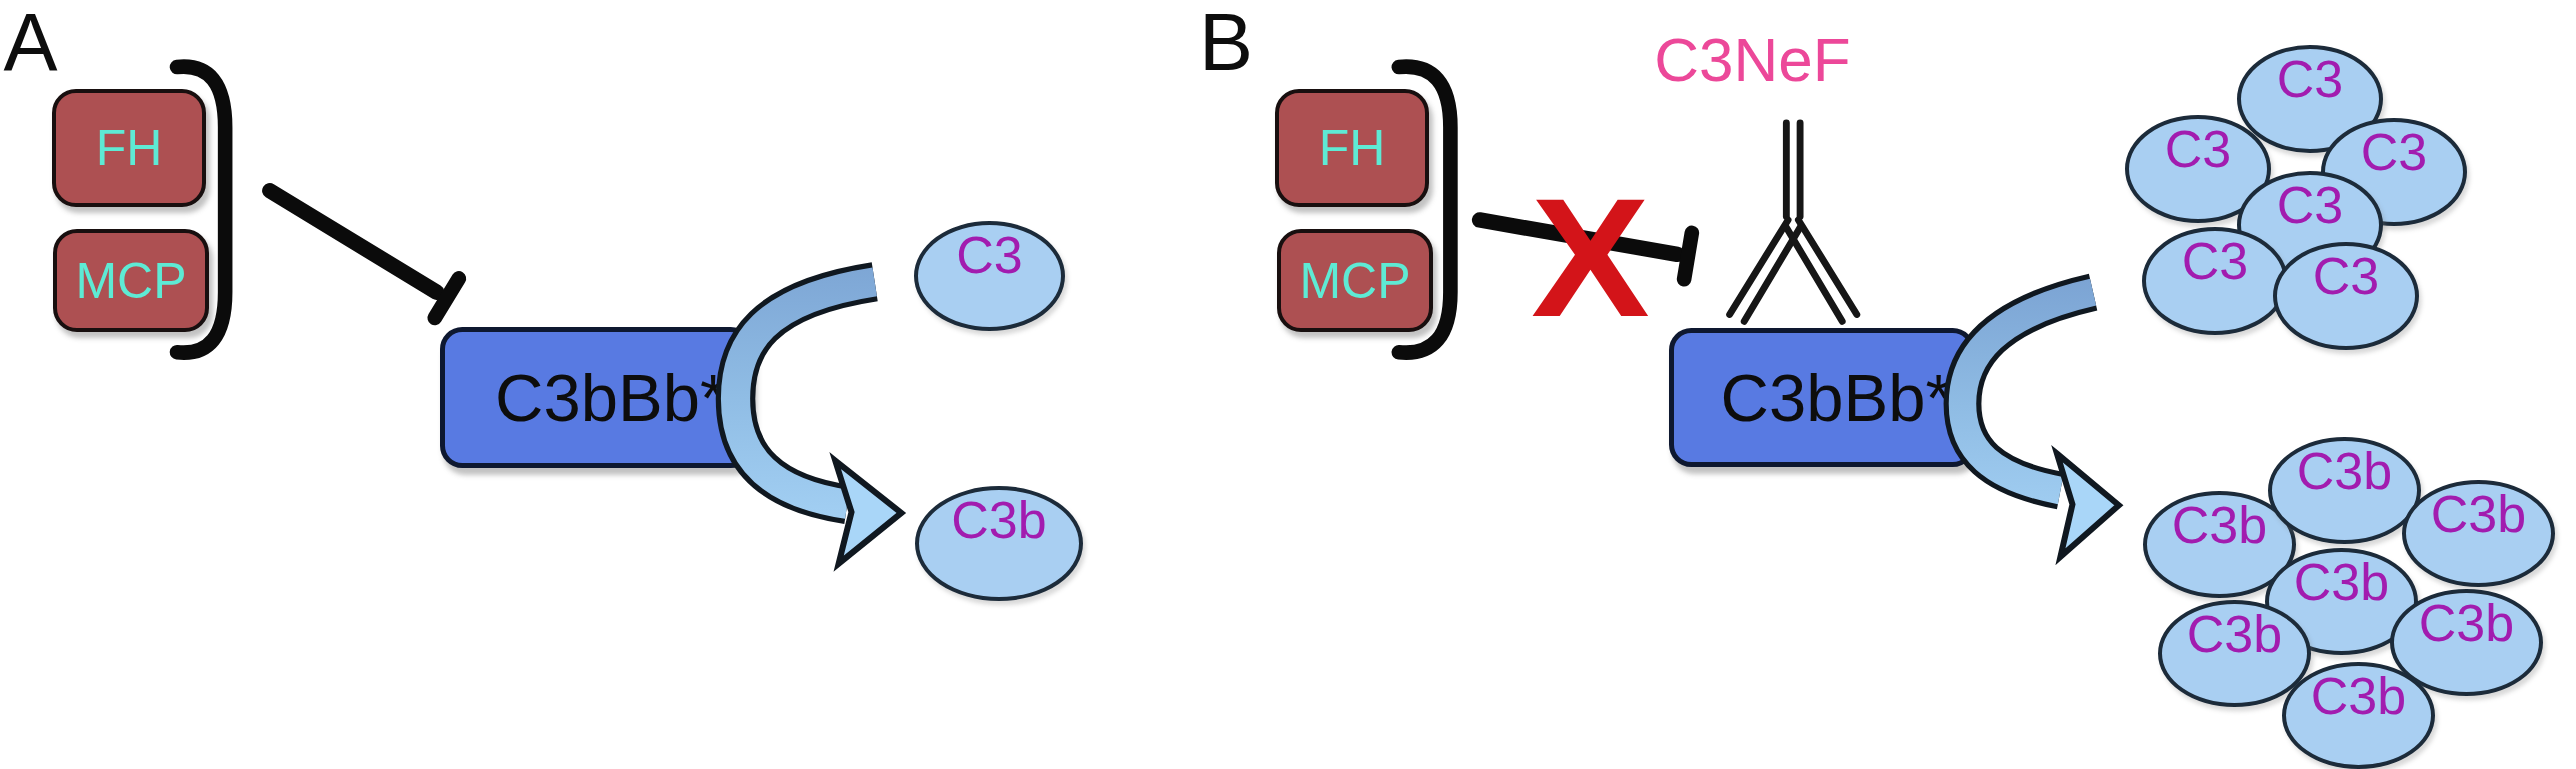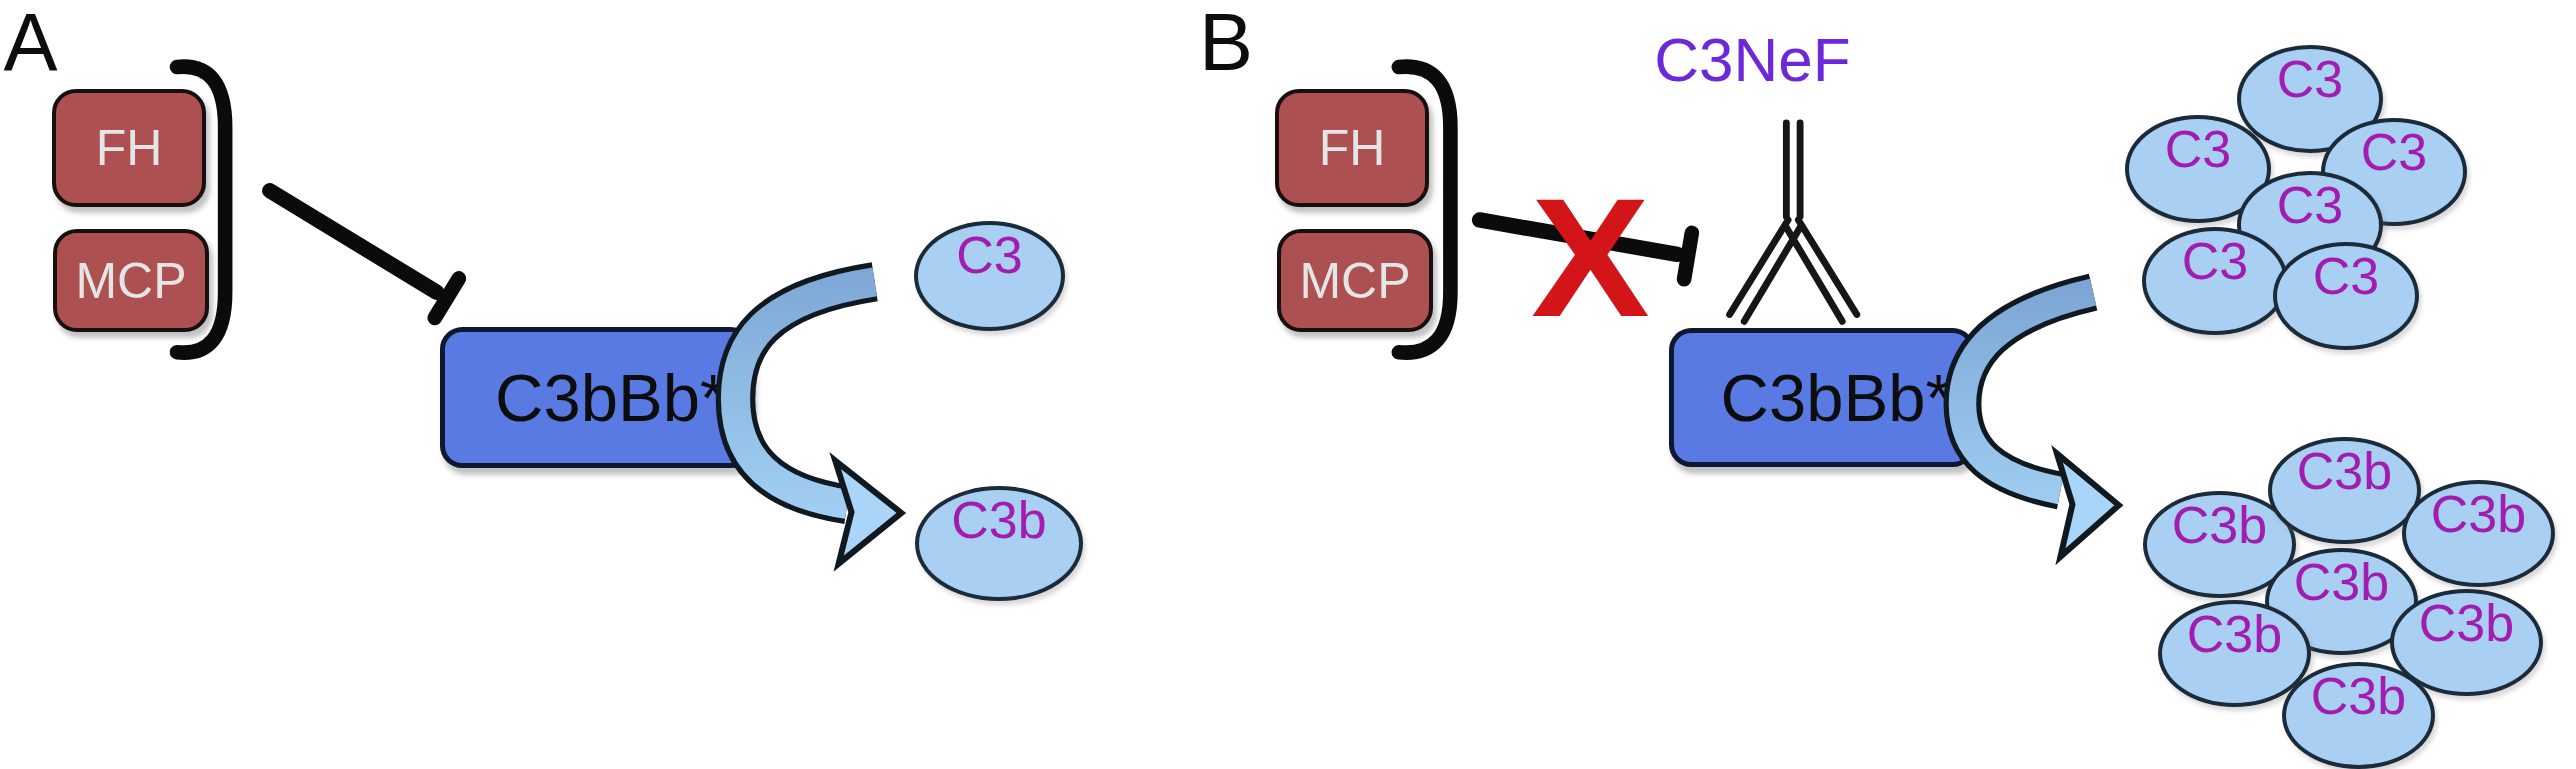--- a/index.html
+++ b/index.html
@@ -13,41 +13,41 @@
   .abs{position:absolute;}
   .panel-label{
     font-size:81px;line-height:1;color:#0d0d0d;font-weight:400;
   }
   .box-red{
     background:#ad5052;
     border:4.3px solid #180f0f;
     border-radius:24px;
     box-shadow:3.4px 6px 5.2px rgba(120,120,120,0.45);
     display:flex;align-items:center;justify-content:center;
-    font-size:50px;color:#e5e5e5;
+    font-size:50px;color:#5eead4;
   }
   .box-blue{
     background:#587ae2;
     border:5.2px solid #0e1830;
     border-radius:22.3px;
     box-shadow:3.4px 6.9px 5.2px rgba(120,120,120,0.45);
     display:flex;align-items:center;justify-content:center;
     font-size:67px;color:#0d0d0d;padding-left:28px;
   }
   .ellipse{
     background:#a9cff2;
     border:4.3px solid #1c2b3a;
     border-radius:50%;
     box-shadow:2.6px 4.3px 4.3px rgba(130,130,130,0.30);
     display:flex;align-items:flex-start;justify-content:center;
     font-size:52px;color:#a21caf;
     box-sizing:border-box;
   }
   .antibody-name{
-    font-size:62px;color:#6d28d9;text-align:center;
+    font-size:62px;color:#ec4899;text-align:center;
   }
   .red-x{
     font-size:168px;font-weight:700;color:#d31419;line-height:1;
     transform:scaleX(1.06);transform-origin:left top;
   }
   svg{position:absolute;left:0;top:0;}
   .layer-strokes{z-index:1;}
   .layer-top{z-index:3;}
 </style>
 </head>

